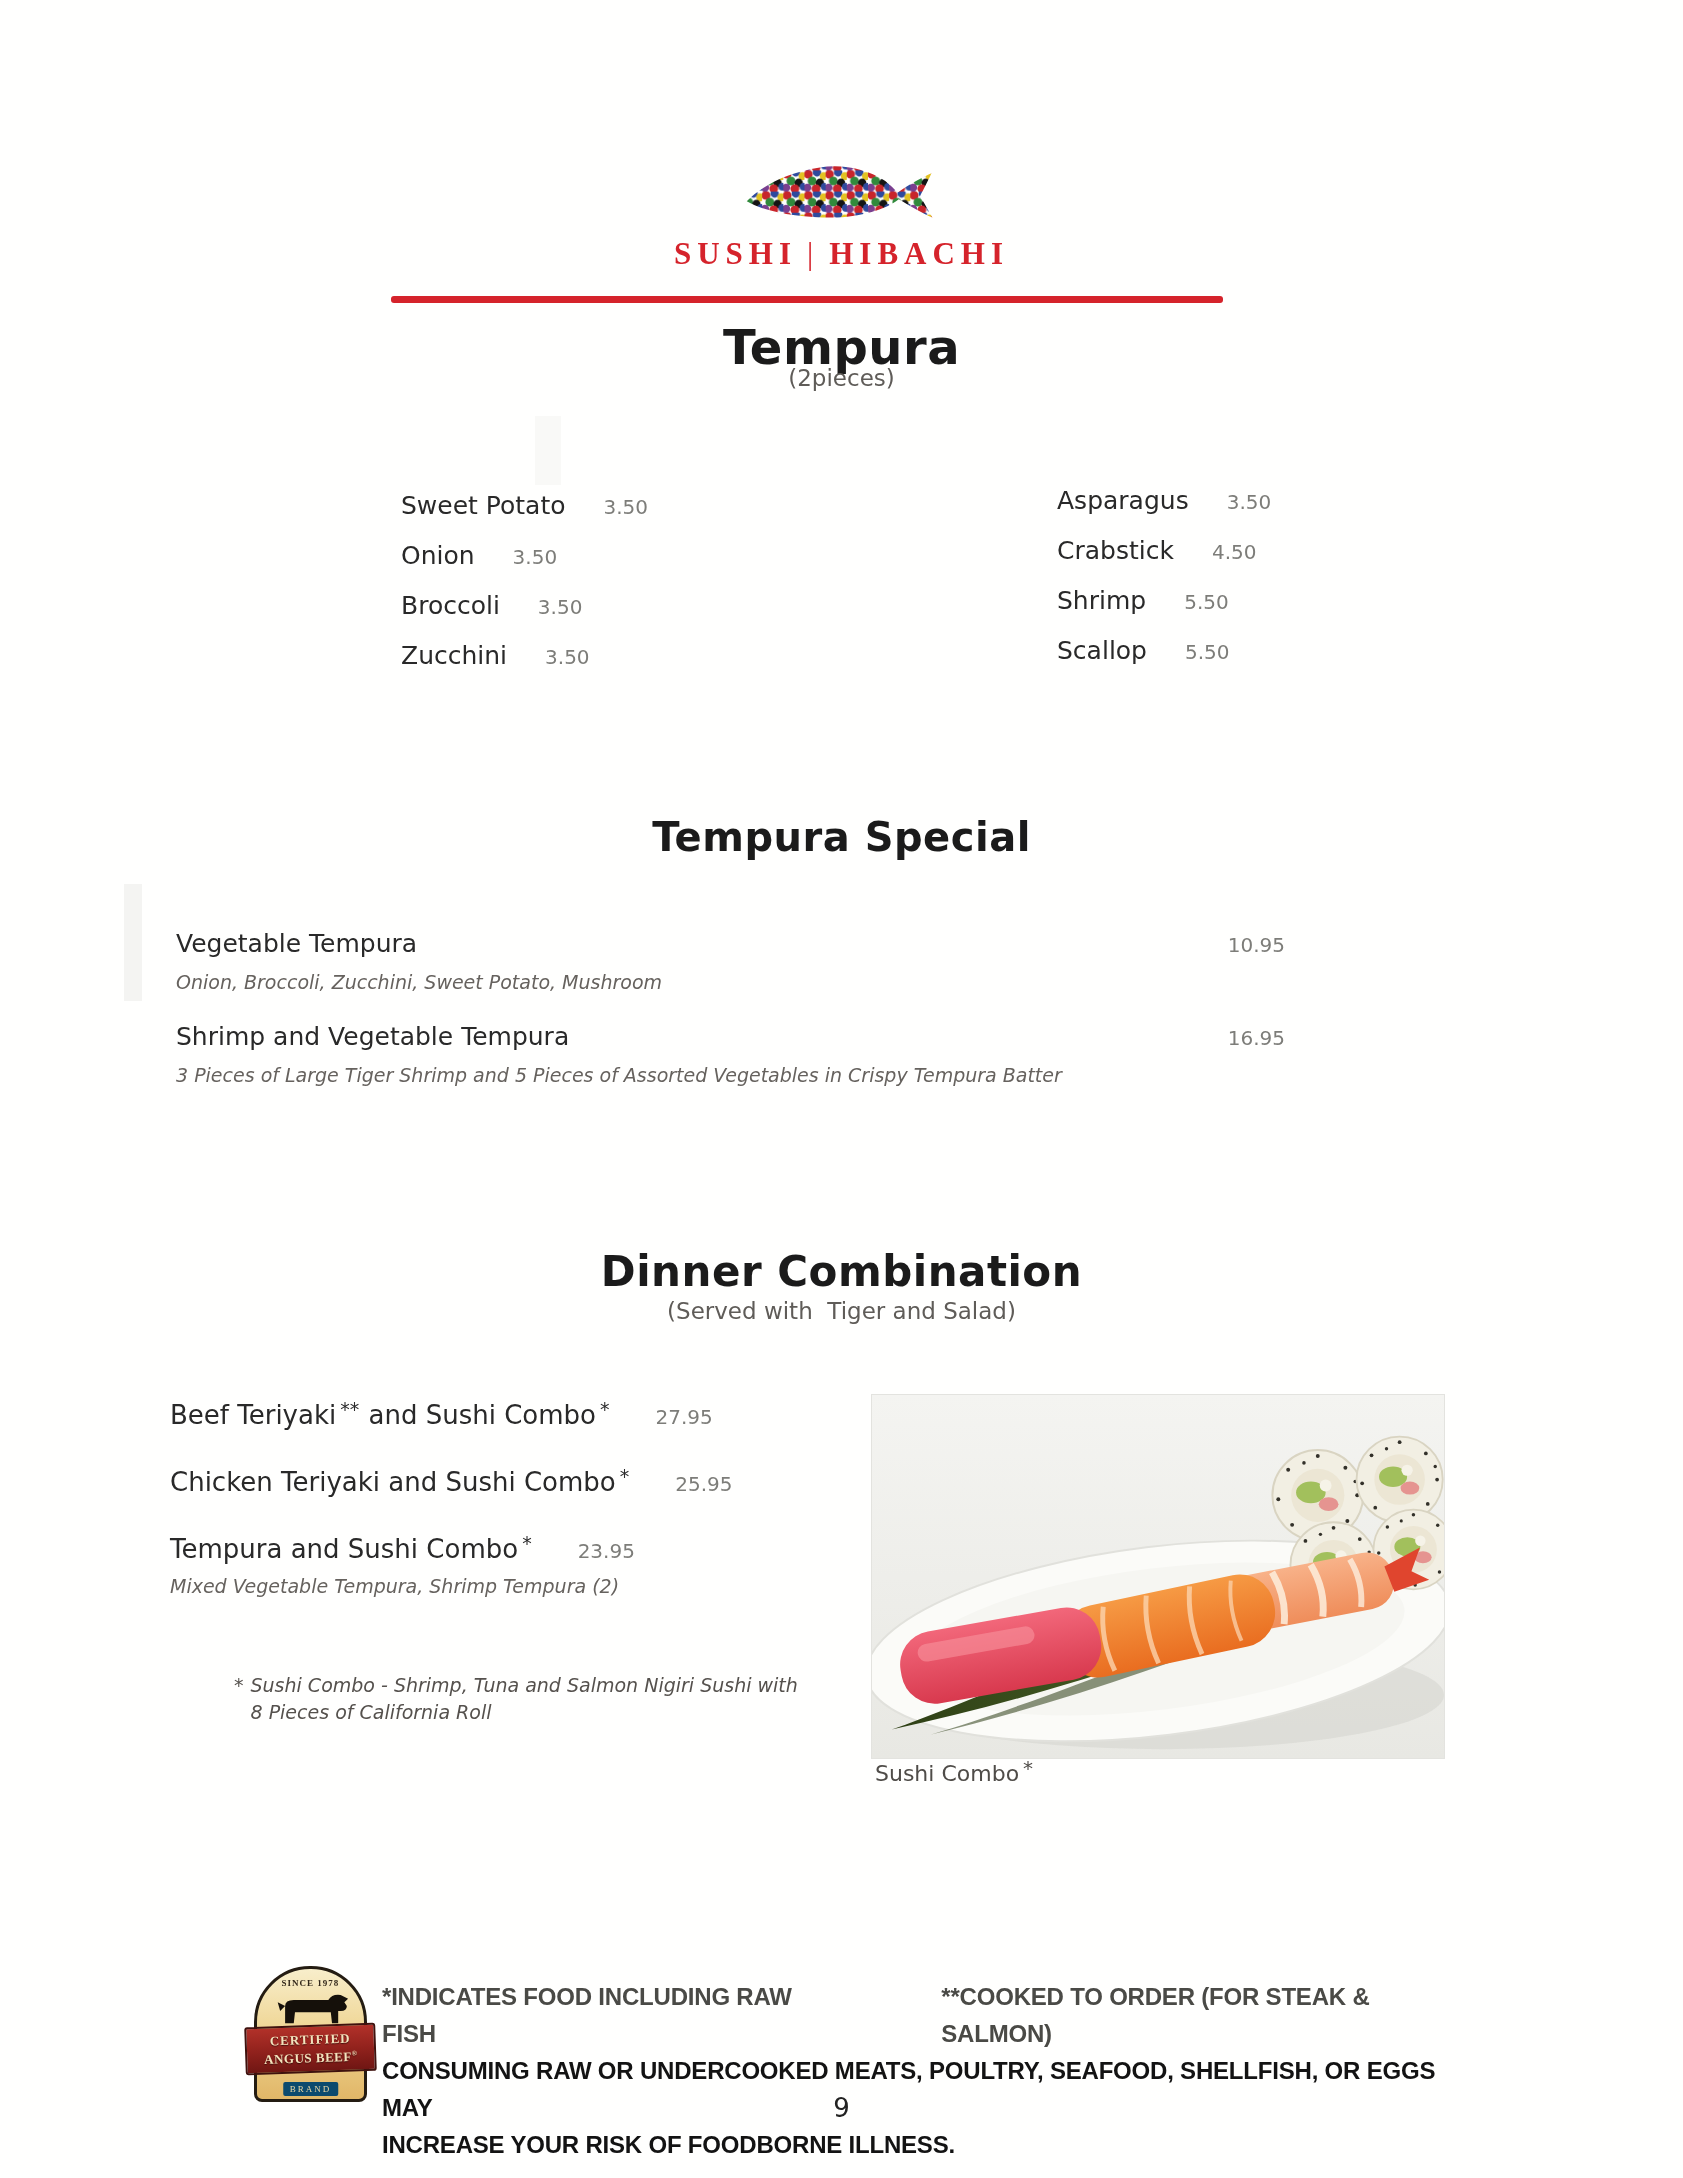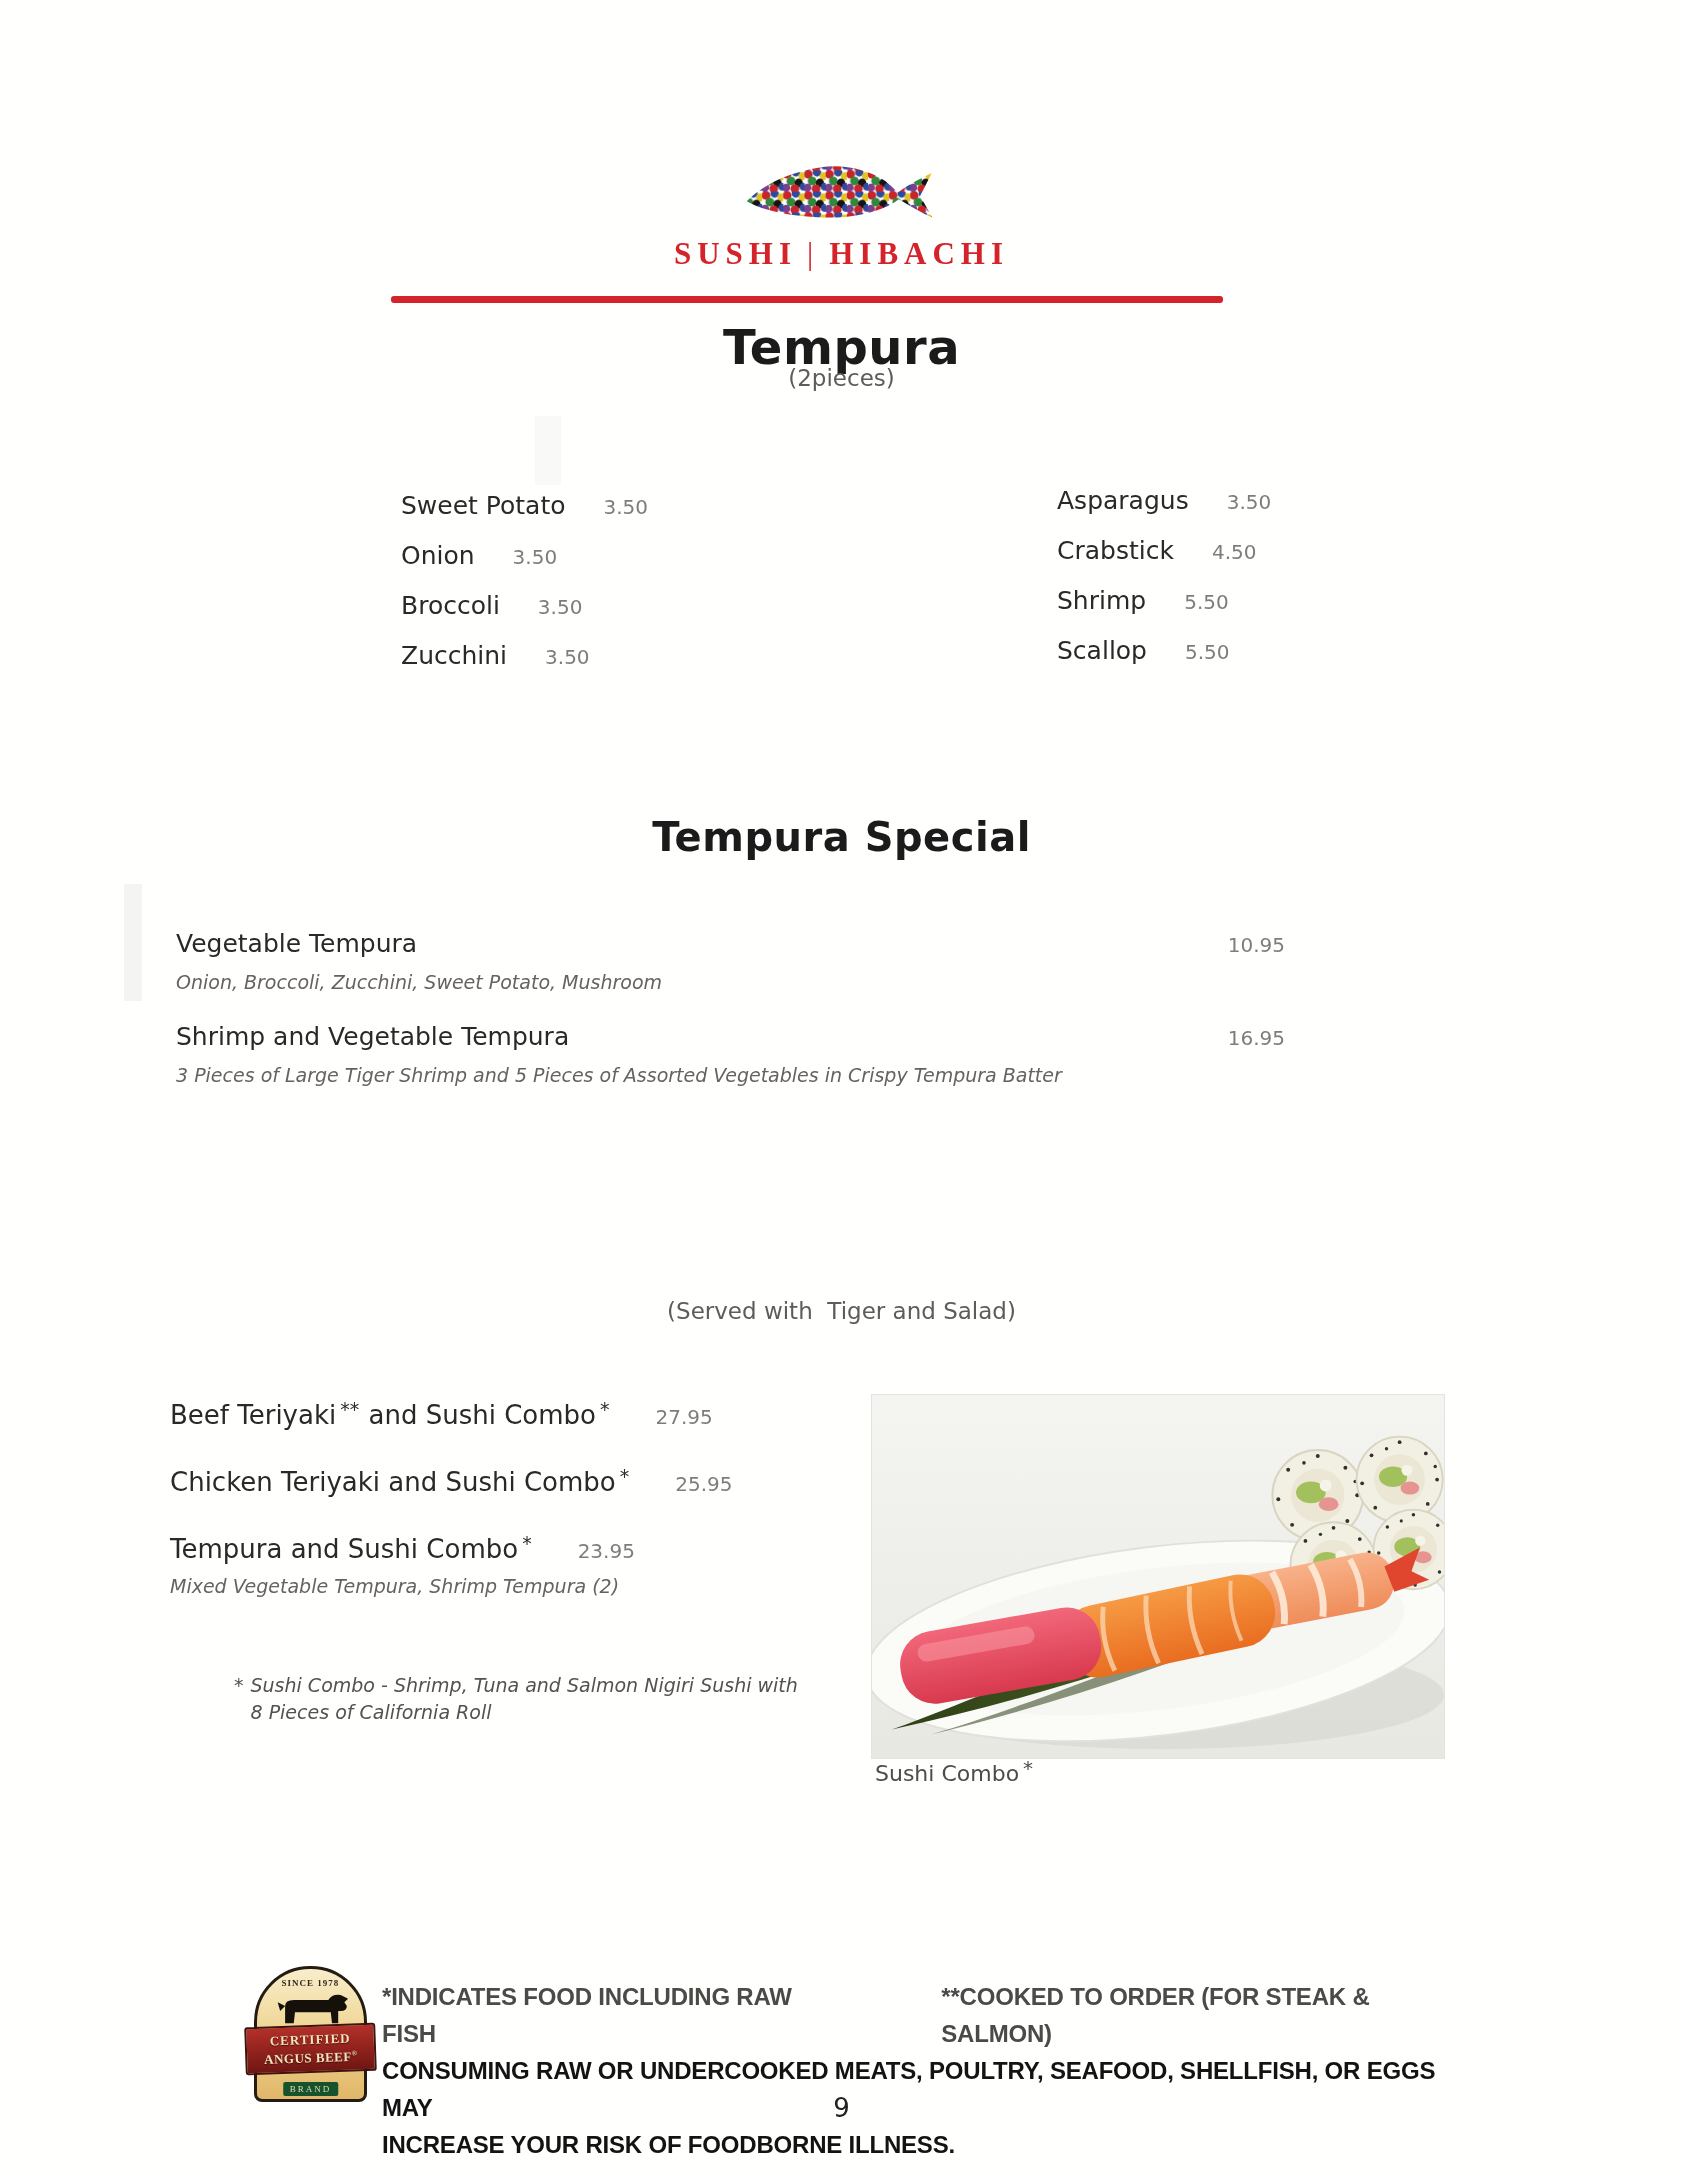--- a/index.html
+++ b/index.html
@@ -115,21 +115,21 @@
     display:flex;flex-direction:column;align-items:center;justify-content:center;
     transform:rotate(-2deg);
     color:#f4e3bd;font-family:"Liberation Serif",serif;font-weight:bold;
     text-shadow:0 1px 1px #40100d;
   }
   .badge-ribbon .r1{font-size:13px;letter-spacing:1px;line-height:15px;}
   .badge-ribbon .r2{font-size:13px;letter-spacing:0.5px;line-height:16px;}
   .badge-ribbon .reg{font-size:7px;vertical-align:super;}
   .badge-brand{
     position:absolute;bottom:6px;left:50%;transform:translateX(-50%);
-    background:#14532d;color:#ecd9a6;font-size:9px;letter-spacing:2px;
+    background:#0c4a6e;color:#ecd9a6;font-size:9px;letter-spacing:2px;
     padding:2px 7px;border-radius:2px;font-family:"Liberation Serif",serif;
   }
   .footer-text{
     position:absolute;left:382px;top:1978px;width:1099px;
     font-family:"Liberation Sans",sans-serif;font-weight:700;
     font-size:24px;letter-spacing:-0.2px;line-height:37px;color:#131313;
   }
   .footer-line1{display:flex;gap:94px;color:#4a4a46;}
   .page-num{
     position:absolute;top:2093px;left:0;width:1683px;text-align:center;
@@ -220,20 +220,21 @@
     </div>
     <div class="special-item">
       <div class="menu-row">
         <span class="name">Shrimp and Vegetable Tempura</span>
         <span class="price">16.95</span>
       </div>
       <div class="desc">3 Pieces of Large Tiger Shrimp and 5 Pieces of Assorted Vegetables in Crispy Tempura Batter</div>
     </div>
   </div>
 
+  <div class="sec-title t-dinner">Dinner Combination</div>
   <div class="sec-sub s-dinner">(Served with  Tiger and Salad)</div>
 
   <div class="dinner-items">
     <div class="dinner-item">
       <div class="menu-row">
         <span class="name">Beef Teriyaki</span><span class="mark">**</span><span class="name"> and Sushi Combo</span><span class="mark">*</span>
         <span class="price">27.95</span>
       </div>
     </div>
     <div class="dinner-item">

